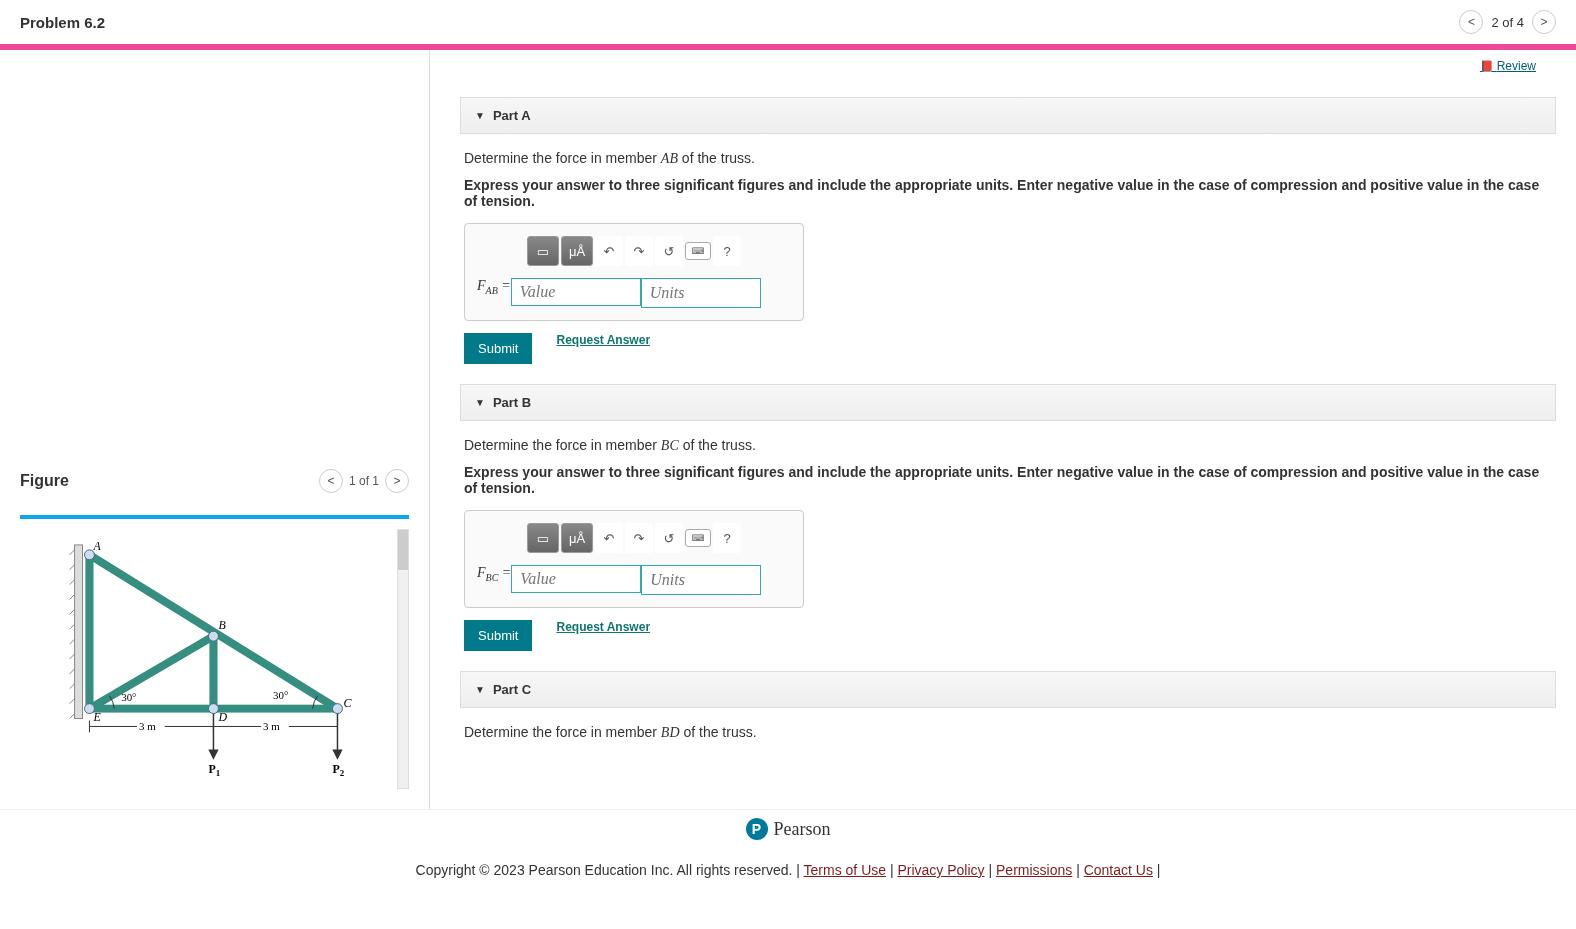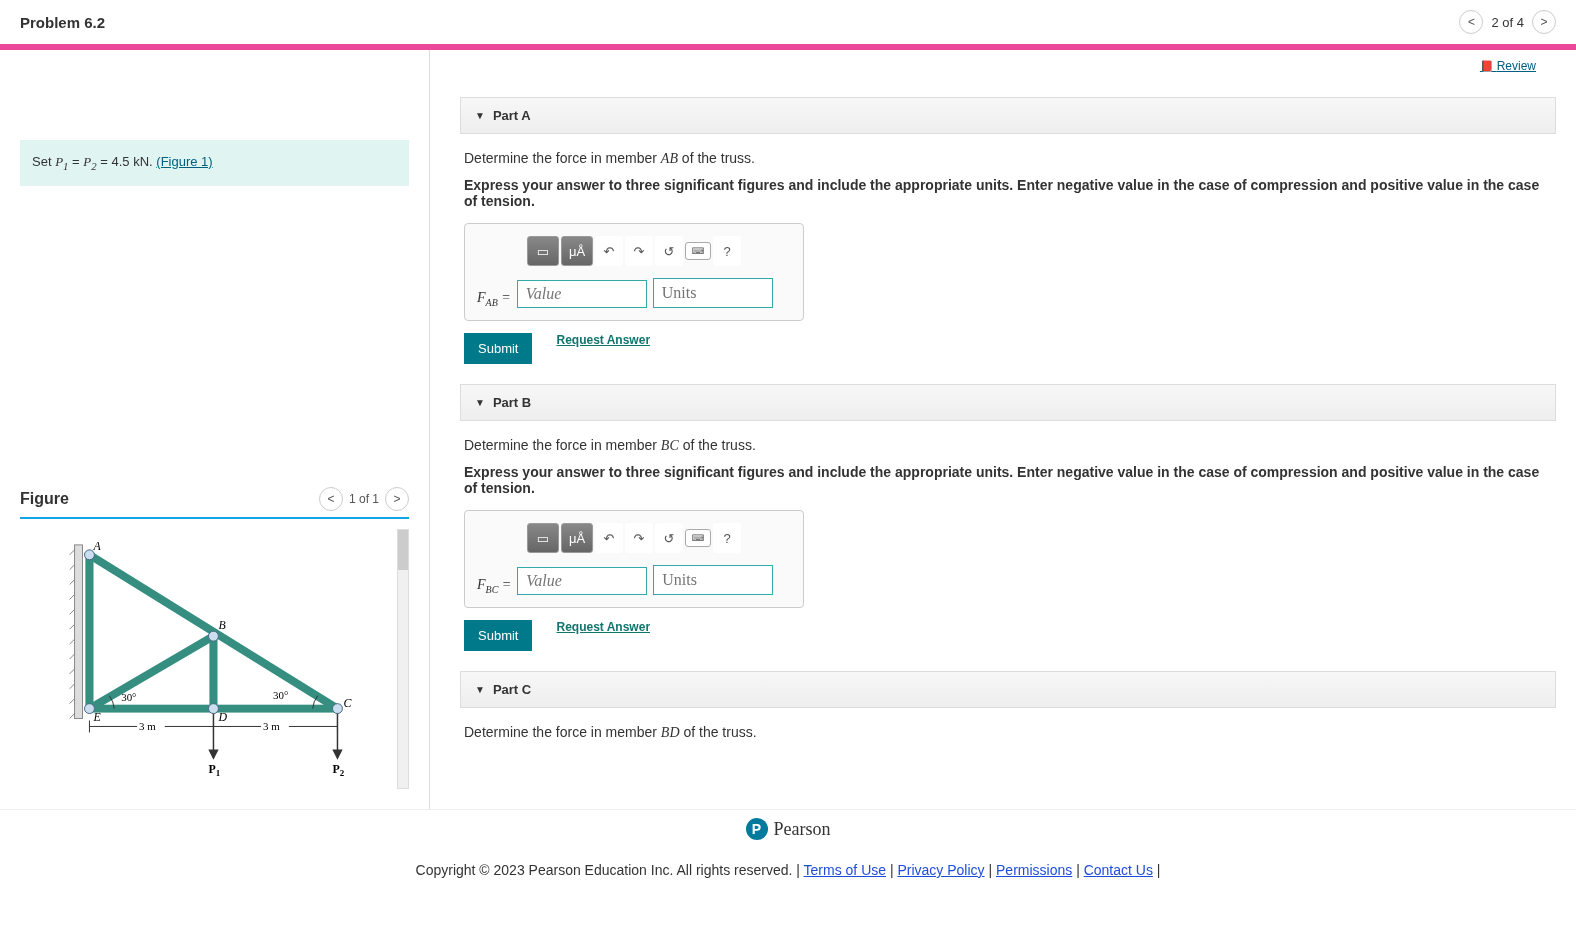--- a/index.html
+++ b/index.html
@@ -10,73 +10,70 @@
 .nav-btn { width: 24px; height: 24px; border: 1px solid #ccc; border-radius: 50%; background: #fff; display: flex; align-items: center; justify-content: center; cursor: pointer; font-size: 12px; color: #555;}
 .nav-count { font-size: 13px; color: #333; }
 .main-layout { display: flex; height: 760px; border-bottom: 1px solid #eee; }
 .left-col { width: 430px; border-right: 1px solid #ddd; padding: 0; display:flex; flex-direction:column;}
 .review-bar { text-align: right; padding: 8px 20px 4px 20px; }
 .review-link { color: #006080; font-size: 12px; text-decoration: underline; cursor: pointer; }
 .review-link::before { content: "📕 "; font-size: 11px; }
 .set-box { background: #e0f5f2; padding: 14px 12px; margin: 20px; font-size: 13px; }
 .set-box a { color: #006080; text-decoration: underline; }
 .figure-section { margin-top: auto; padding: 0 20px 20px 20px; }
-.figure-header { display: flex; justify-content: space-between; align-items: center; border-bottom: 2px solid #0ea5e9; padding-bottom: 6px; margin-bottom: 10px; }
+.figure-header { display: flex; justify-content: space-between; align-items: center; border-bottom: 4px solid #0ea5e9; padding-bottom: 22px; margin-bottom: 10px; }
 .figure-title { font-weight: bold; font-size: 16px; }
 .figure-nav { display: flex; align-items: center; gap: 6px; font-size: 12px; color: #555; }
 .figure-canvas-wrap { position: relative; display:flex;}
 .figure-canvas { flex: 1; height: 260px; }
 .mini-scroll { width: 12px; background: #f0f0f0; border: 1px solid #ddd; display:flex; align-items:flex-start;}
 .mini-scroll-thumb { width: 100%; height: 40px; background: #ccc; }
 .right-col { flex: 1; overflow-y: auto; position: relative; padding: 0 20px 0 30px; }
 .part-block { margin: 20px 0; }
 .part-header { background: linear-gradient(#f7f7f7,#eee); border: 1px solid #ddd; padding: 10px 14px; font-weight: bold; font-size: 13px; display: flex; align-items: center; gap: 8px; cursor: pointer; }
 .part-header::before { content: "▼"; font-size: 10px; }
 .part-body { padding: 16px 4px 0 4px; }
 .prompt-text { font-size: 14px; margin-bottom: 10px; }
 .prompt-bold { font-weight: bold; margin-bottom: 14px; }
 .answer-box { border: 1px solid #ccc; border-radius: 4px; padding: 12px; width: 340px; background: #fafafa; margin-bottom: 12px; }
 .toolbar-row { display: flex; align-items: center; gap: 2px; margin-bottom: 12px; margin-left: 50px; }
 .tool-btn { width: 32px; height: 30px; border: 1px solid #999; background: linear-gradient(#888,#666); border-radius: 3px; display:flex; align-items:center; justify-content:center; color:#fff; font-size:13px; cursor:pointer;}
 .tool-btn.light { background: #fff; color: #555; border: none; width: 28px; }
 .tool-btn.keyb { background:#fff; color:#555; border:1px solid #aaa; font-size:9px; width:26px; height:18px;}
-.input-row { display: flex; align-items: flex-end; gap: 6px; }
+.input-row { display: flex; align-items: flex-start; gap: 0; }
 .input-label { font-style: italic; font-family: 'Times New Roman', serif; font-size: 14px; }
 .input-label sub { font-style: italic; font-size: 10px; }
 .value-input { width: 130px; height: 28px; border: 1px solid #3aa; padding: 0 8px; font-style: italic; font-family: 'Times New Roman', serif; font-size: 16px; color: #888; }
-.units-input { width: 120px; height: 30px; border: 1px solid #3aa; padding: 0 8px; font-family: 'Times New Roman', serif; font-size: 16px; color: #888; }
+.units-input { width: 120px; height: 30px; border: 1px solid #3aa; padding: 0 8px; font-style: italic; font-family: 'Times New Roman', serif; font-size: 16px; color: #888; }
 .submit-row { display: flex; align-items: flex-start; gap: 24px; }
 .submit-btn { background: #007a8a; color: #fff; border: none; padding: 8px 14px; font-size: 13px; cursor: pointer; }
 .request-link { color: #0f766e; font-weight: bold; font-size: 12px; text-decoration: underline; cursor: pointer; }
 .footer-brand { text-align: center; padding: 8px 0; display:flex; align-items:center; justify-content:center; gap:6px;}
 .p-circle { width: 22px; height: 22px; border-radius: 50%; background: #007a9c; color: #fff; display: inline-flex; align-items: center; justify-content: center; font-weight: bold; font-size: 14px;}
 .brand-text { font-size: 18px; color: #333; font-family: serif;}
 .footer-links { text-align: center; padding: 14px 0; font-size: 14px; color: #333; }
-.footer-links a { color: #1d4ed8; text-decoration: underline; }
+.footer-links a { color: #7f1d1d; text-decoration: underline; }
 .member-it { font-style: italic; font-family: 'Times New Roman', serif; }
 </style>
 </head>
 <body>
 
 <div class="header-bar">
   <div class="problem-title">Problem 6.2</div>
   <div class="nav-group">
     <button class="nav-btn">&lt;</button>
     <span class="nav-count">2 of 4</span>
     <button class="nav-btn">&gt;</button>
   </div>
 </div>
 
 <div class="main-layout">
 
   <div class="left-col">
     <div style="height:70px;"></div>
-    <div class="set-box">
-      <span>Set </span><span class="member-it"><span>P</span><sub>1</sub></span><span> = </span><span class="member-it"><span>P</span><sub>2</sub></span><span> = 4.5 kN. </span><a href="#">(Figure 1)</a>
-    </div>
 
     <div class="figure-section">
       <div class="figure-header">
         <div class="figure-title">Figure</div>
         <div class="figure-nav">
           <button class="nav-btn">&lt;</button>
           <span>1 of 1</span>
           <button class="nav-btn">&gt;</button>
         </div>
       </div>

